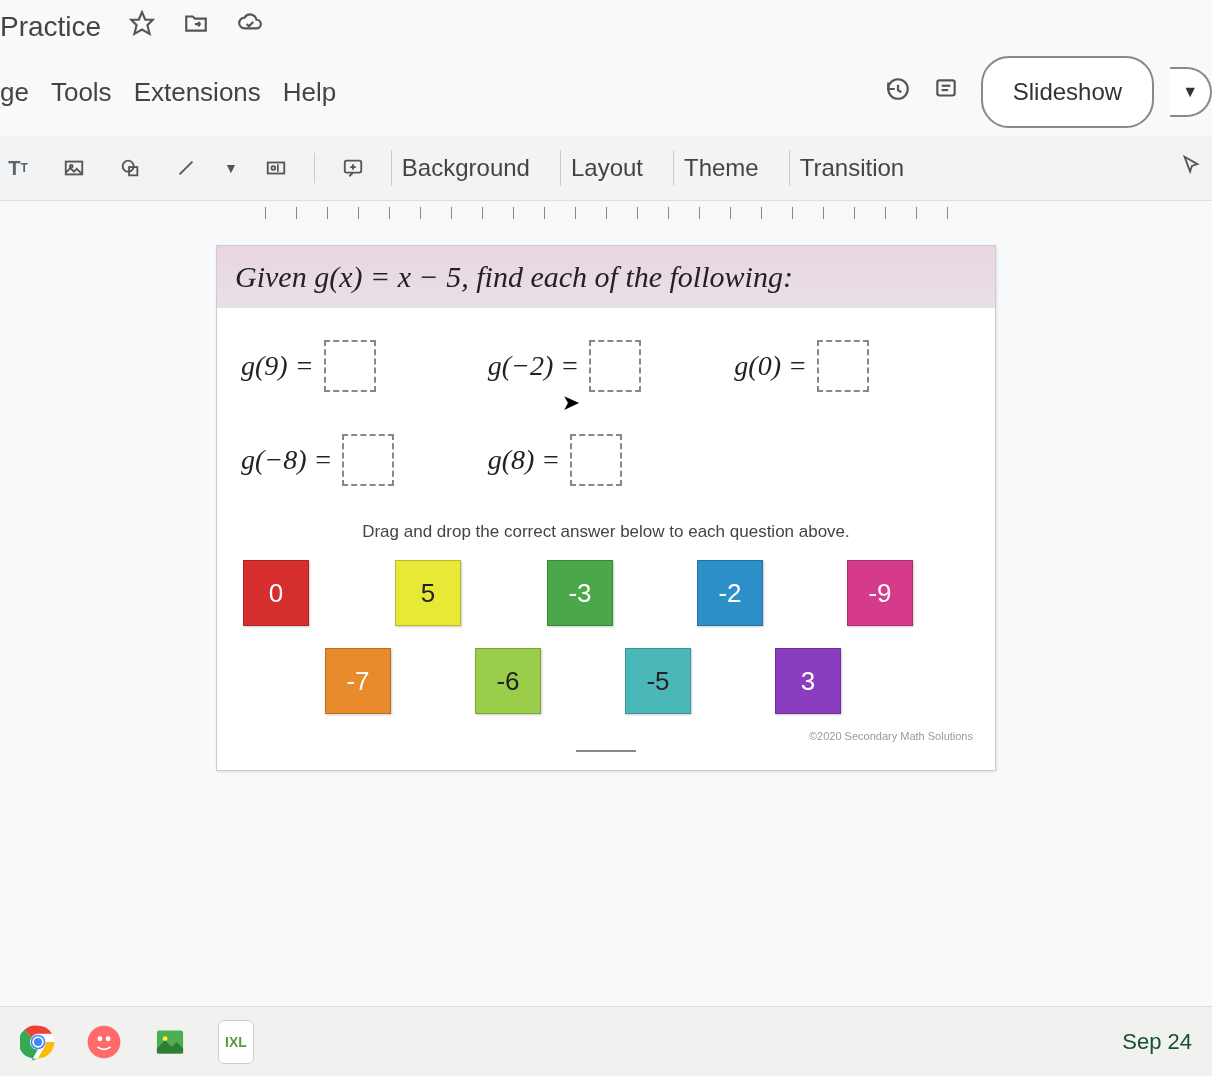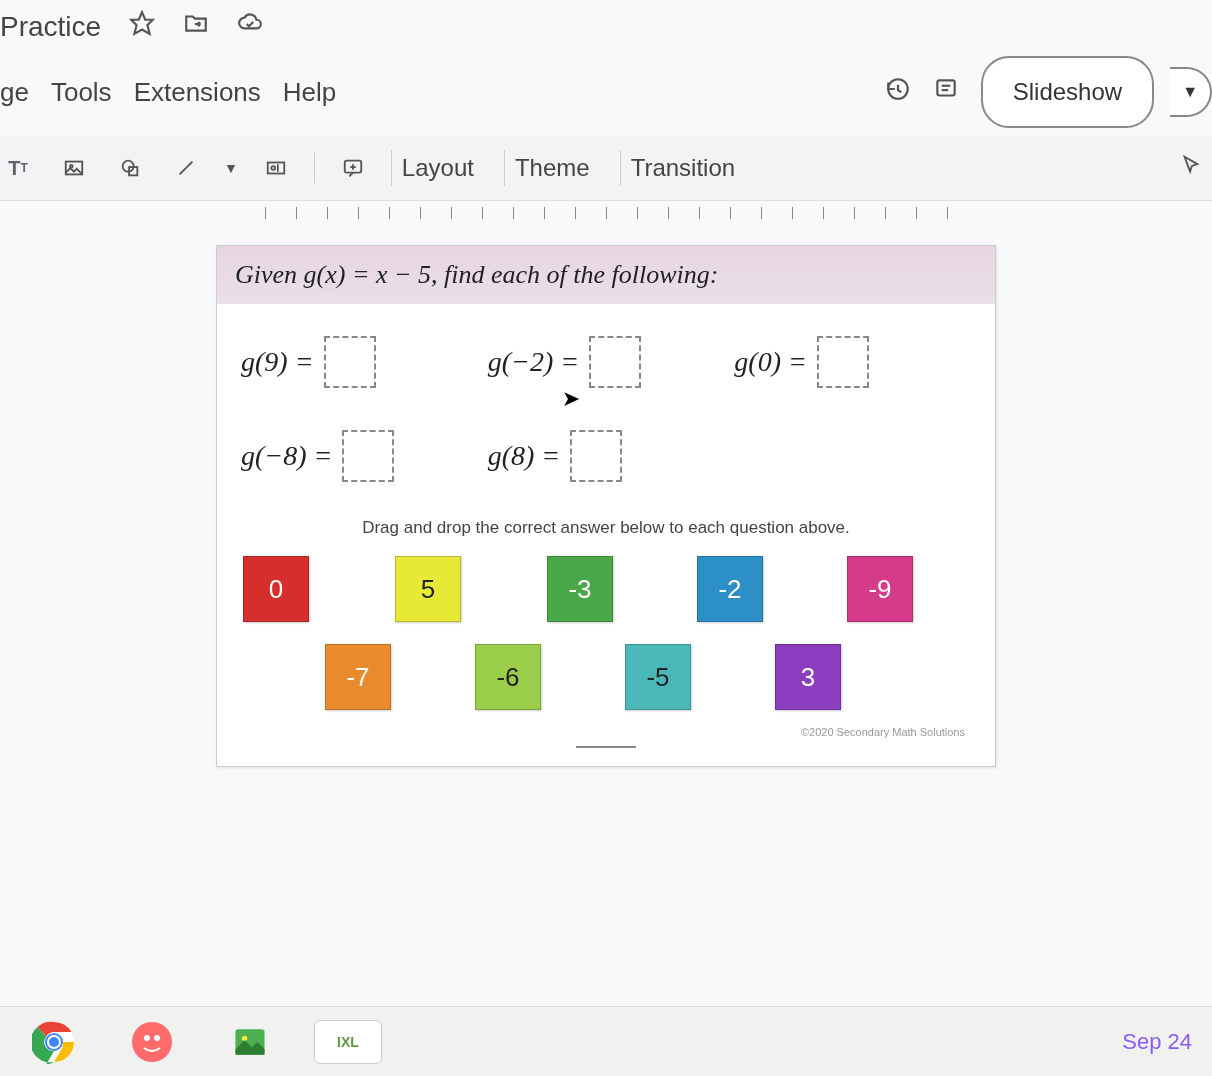--- a/index.html
+++ b/index.html
@@ -107,21 +107,21 @@
       width: 780px;
       background: #fff;
       border: 1px solid #ccc;
       padding: 0;
       box-shadow: 1px 1px 3px rgba(0,0,0,0.1);
     }
     
     .problem-header {
       background: linear-gradient(to bottom, #e8d5e0 0%, #e8e0e8 100%);
       padding: 14px 18px;
-      font-size: 26px;
+      font-size: 30px;
       font-style: italic;
       color: #222;
       font-family: 'Times New Roman', serif;
     }
     
     .equations {
       display: grid;
       grid-template-columns: 1fr 1fr 1fr;
       gap: 42px 10px;
       padding: 32px 24px 20px 24px;
@@ -169,41 +169,41 @@
       font-size: 26px;
       color: #fff;
       font-weight: normal;
       box-shadow: 1px 1px 2px rgba(0,0,0,0.2);
       border: 1px solid rgba(0,0,0,0.2);
     }
     .tile.dark { color: #222; }
     
     .copyright {
       position: absolute;
-      right: 30px;
+      right: 22px;
       bottom: 2px;
       font-size: 11px;
       color: #999;
     }
     
     .taskbar {
       position: absolute;
       bottom: 0;
       left: 0;
       right: 0;
       height: 70px;
       background: #f1f1f0;
       display: flex;
       align-items: center;
       padding: 0 20px;
       gap: 30px;
       border-top: 1px solid #ddd;
     }
-    .taskbar-right { margin-left: auto; font-size: 22px; color: #8b5cf6; }
-    .tb-icon { width: 68px; height: 44px; display: flex; align-items: center; justify-content: center; }
+    .taskbar-right { margin-left: auto; font-size: 22px; color: #14532d; }
+    .tb-icon { width: 36px; height: 44px; display: flex; align-items: center; justify-content: center; }
     
     .icon-svg { width: 26px; height: 26px; }
     .icon-svg-sm { width: 22px; height: 22px; }
     .divider { width:1px; height:30px; background:#ccc; }
     
     .underline-box {
       width: 60px;
       height: 2px;
       background: #888;
       margin: 0 auto;
@@ -290,20 +290,21 @@
   </span>
   <div class="divider"></div>
   <span class="toolbar-icon">
     <svg class="icon-svg-sm" viewBox="0 0 24 24" fill="none" stroke="#555" stroke-width="2">
         <rect x="3" y="4" width="18" height="13" rx="2"></rect>
         <path d="M8 21l4-4"></path>
         <line x1="12" y1="8" x2="12" y2="14"></line>
         <line x1="9" y1="11" x2="15" y2="11"></line>
       </svg>
   </span>
+  <span class="toolbar-text">Background</span>
   <span class="toolbar-text">Layout</span>
   <span class="toolbar-text">Theme</span>
   <span class="toolbar-text">Transition</span>
   <span style="margin-left:auto;margin-right:10px;">
     <svg class="icon-svg-sm" viewBox="0 0 24 24" fill="none" stroke="#555" stroke-width="2">
         <path d="M5 3l14 8-6 2-2 6z"></path>
       </svg>
   </span>
 </div>
 

